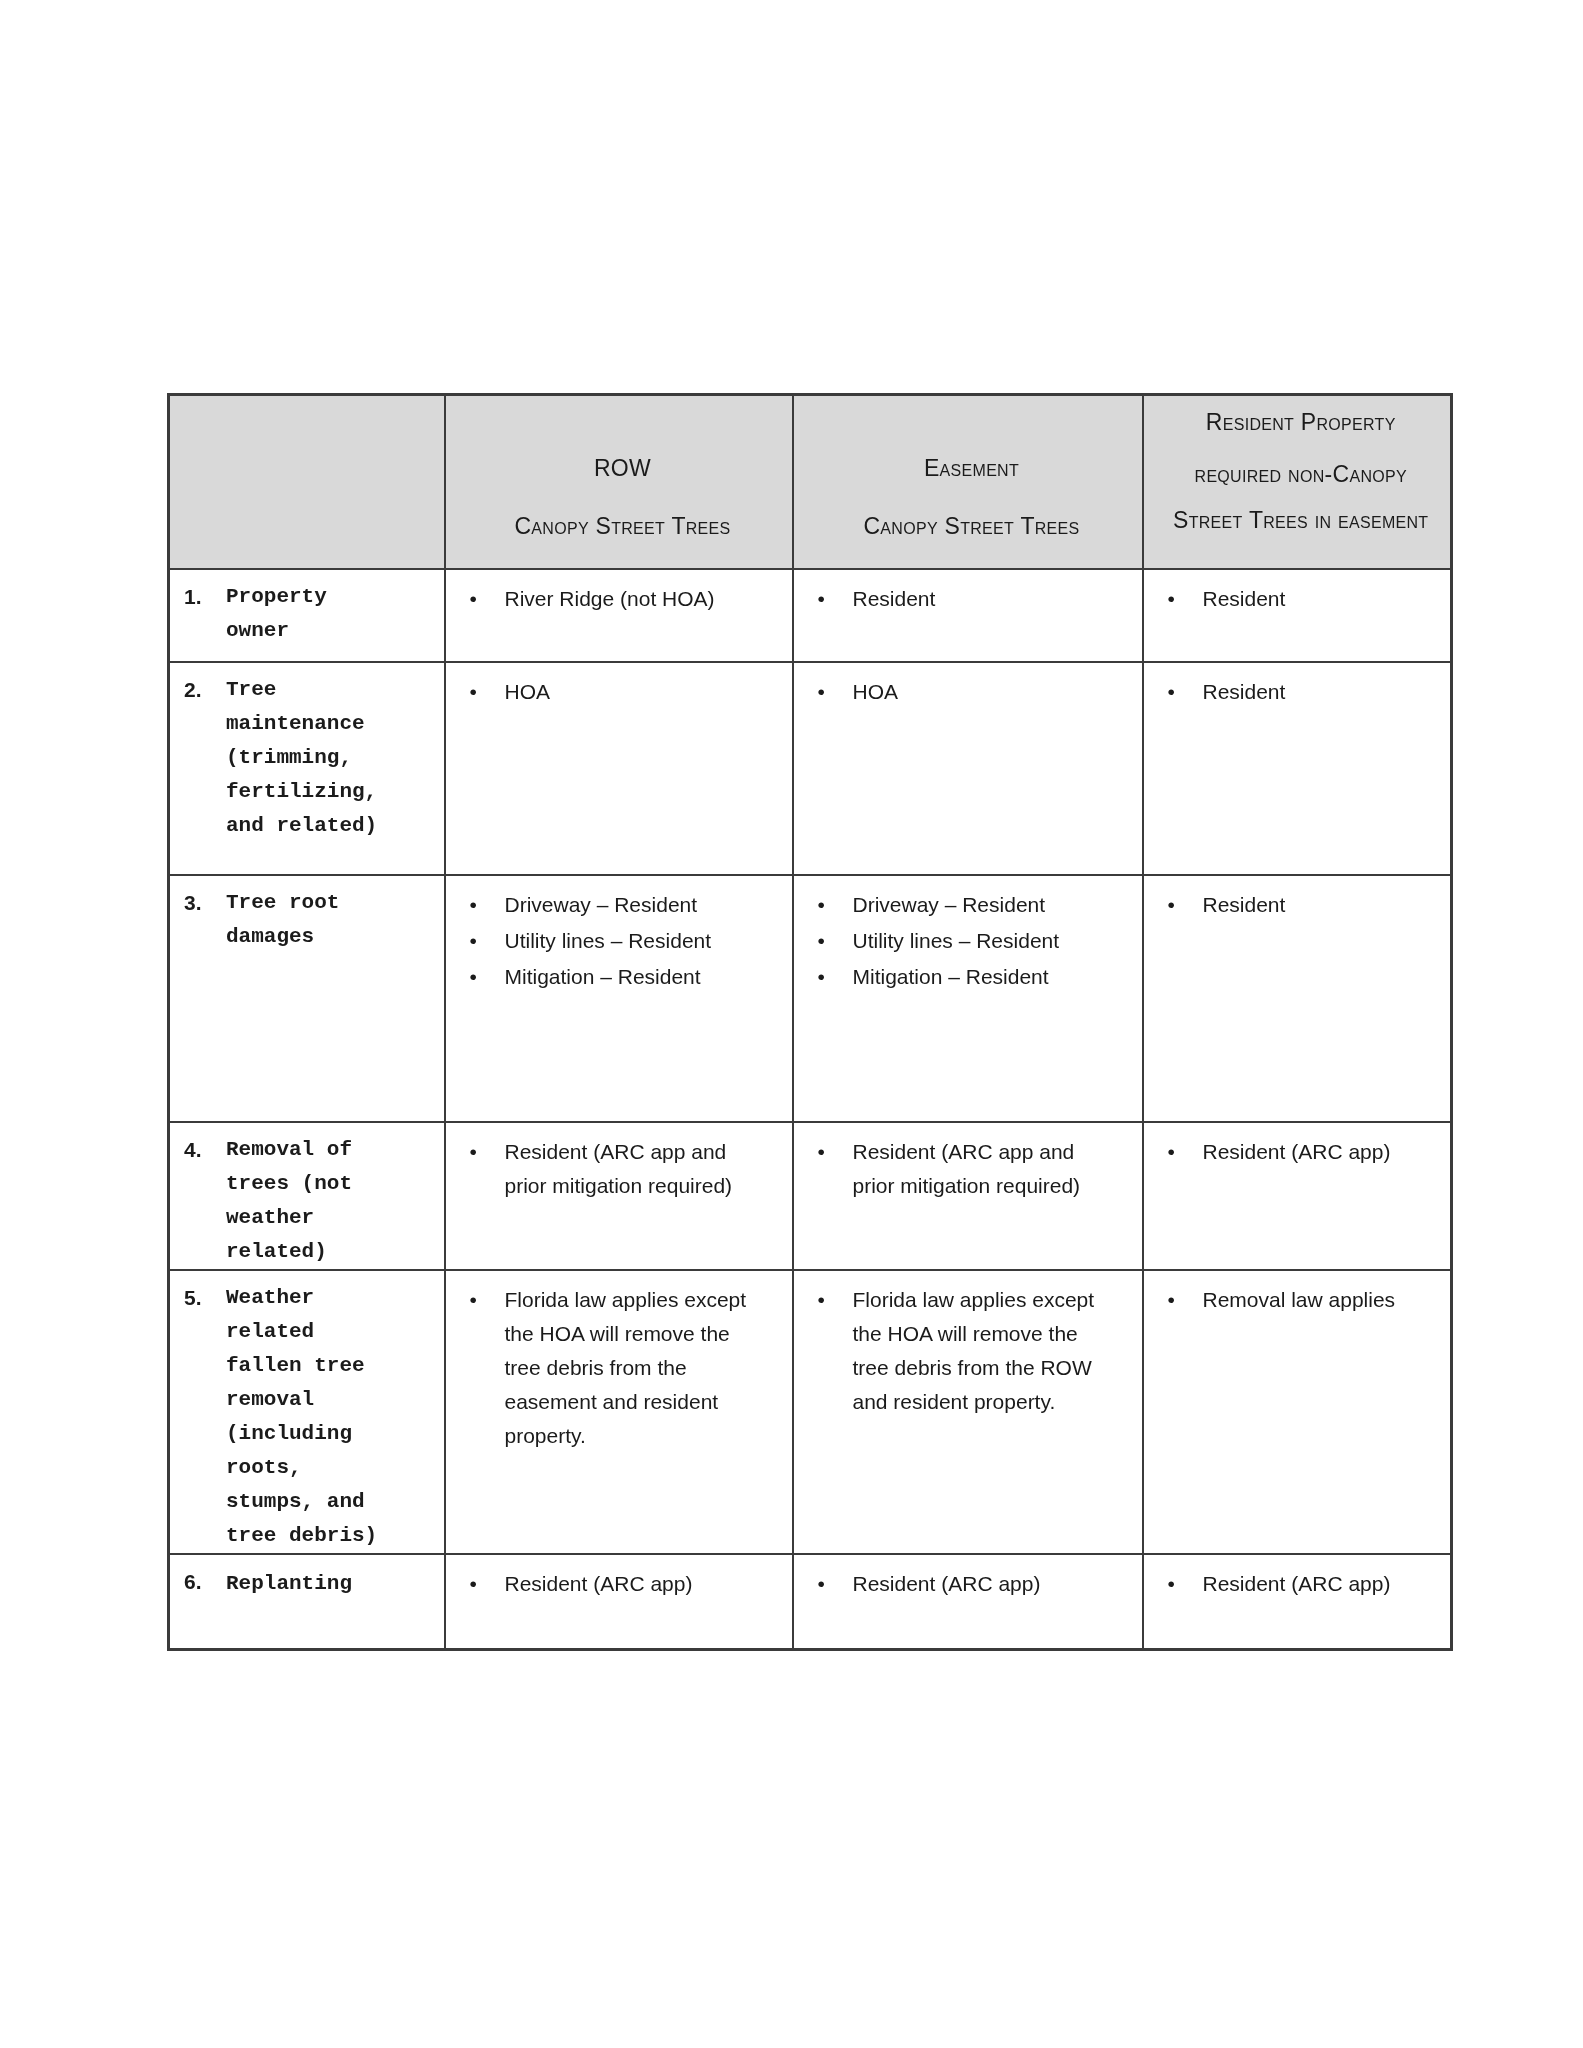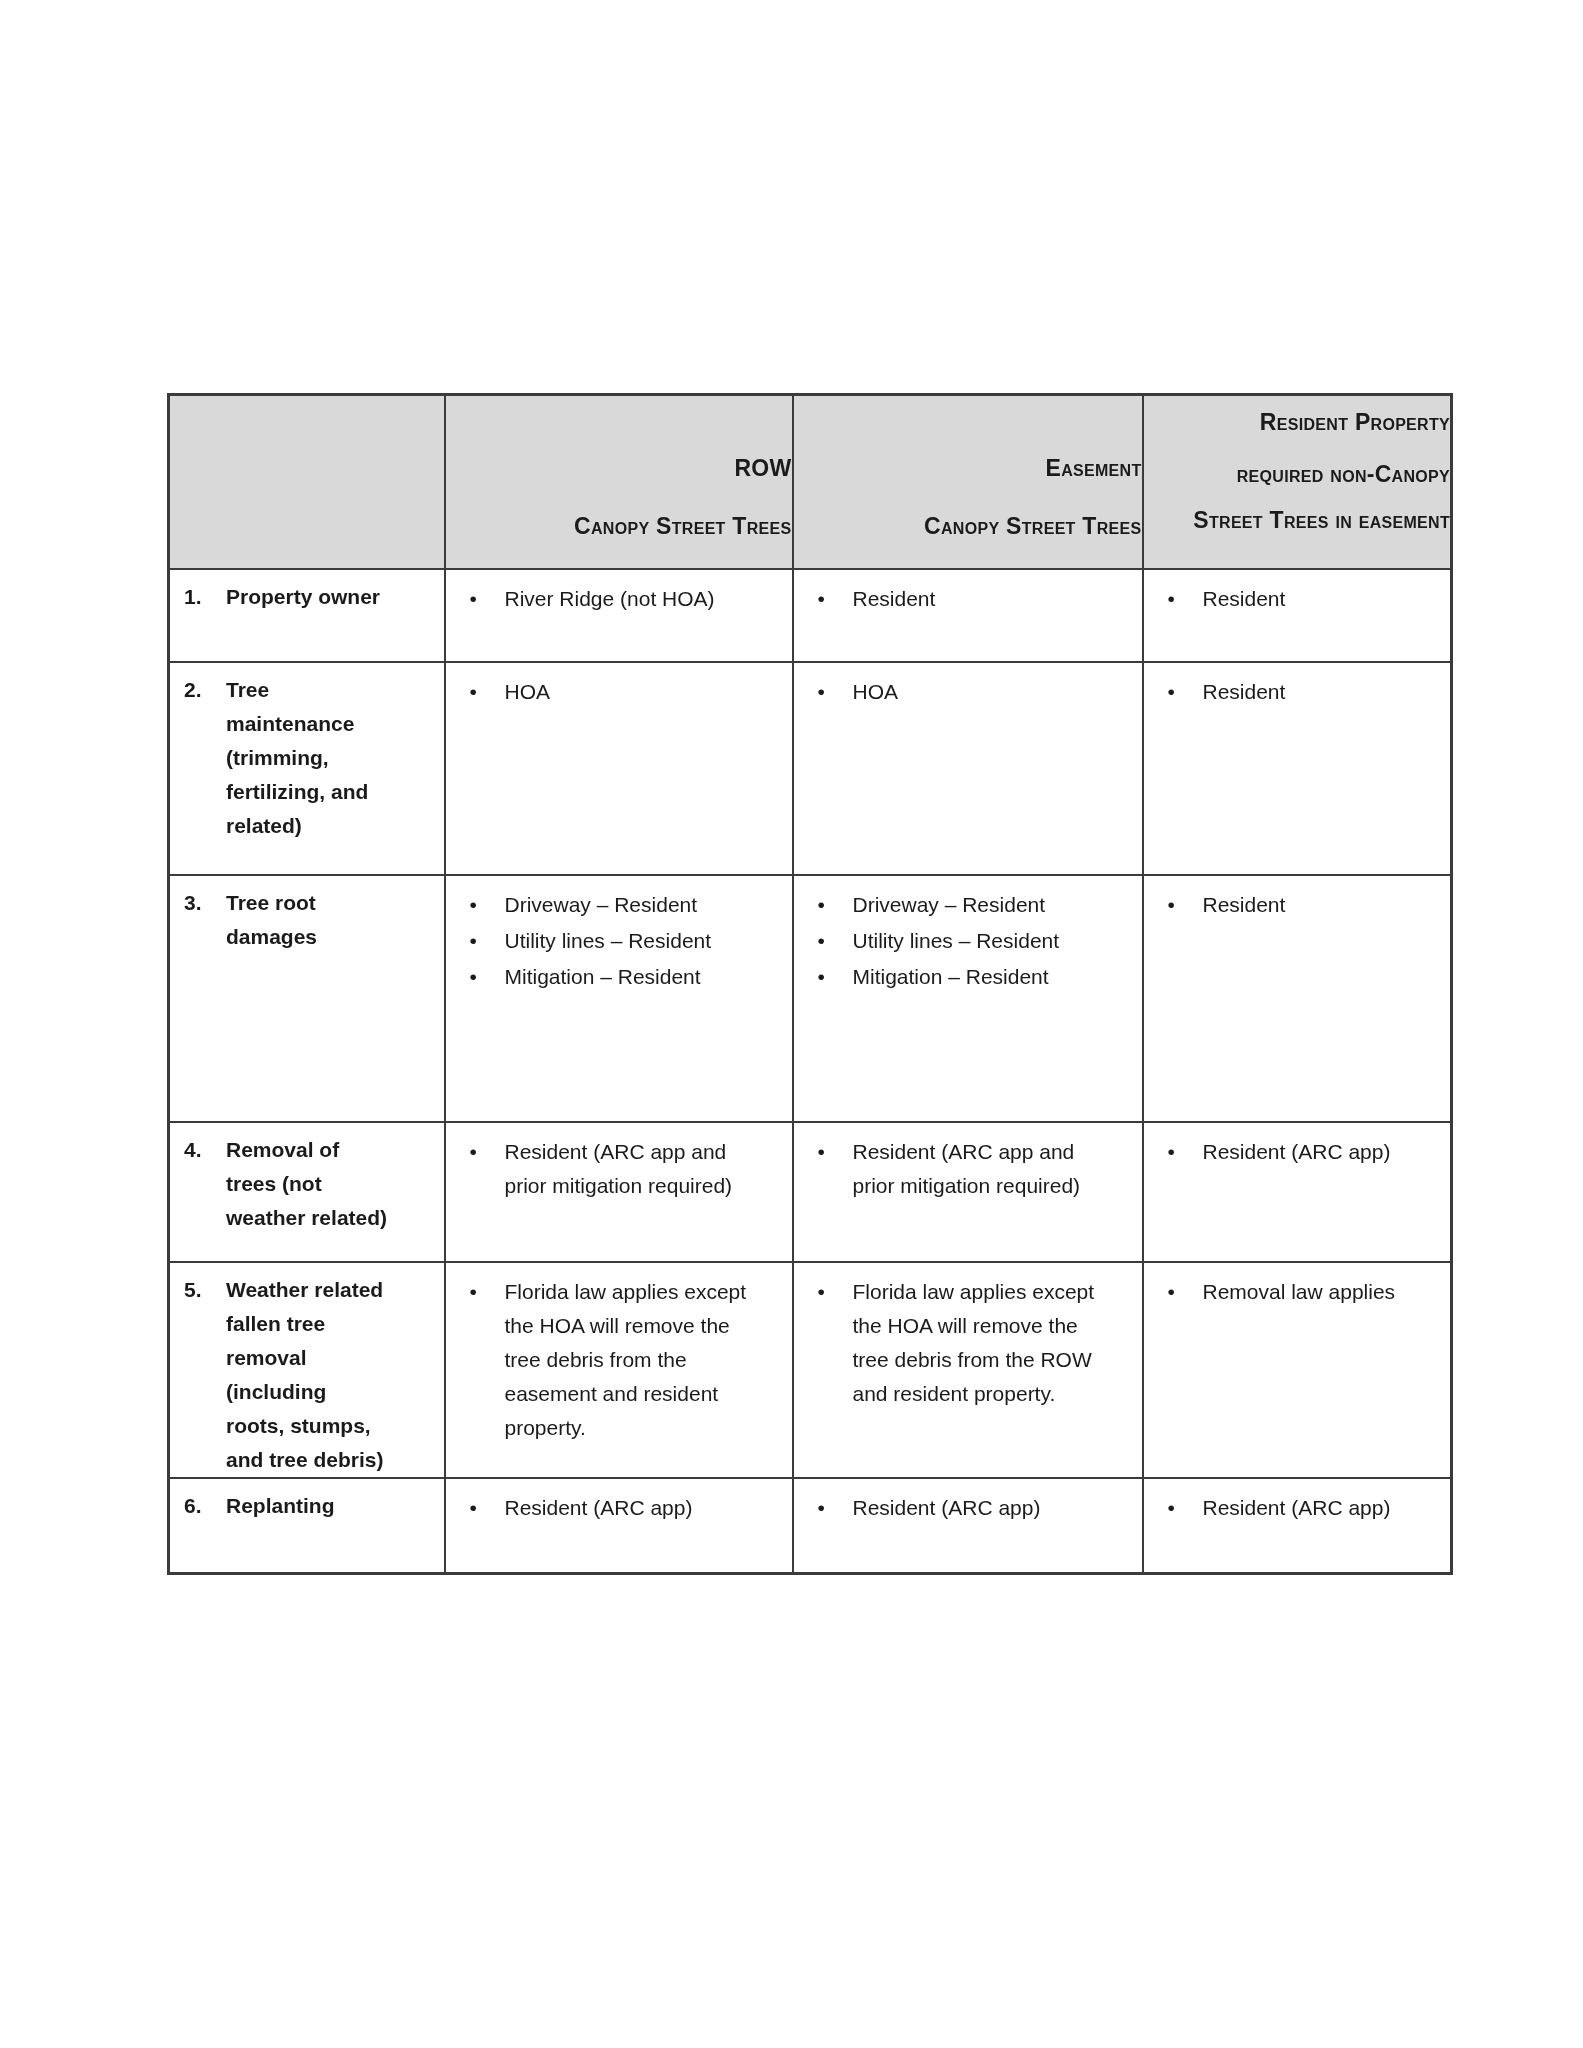--- a/index.html
+++ b/index.html
@@ -27,23 +27,23 @@
   table.doc th, table.doc td {
     border: 2px solid #3b3b3b;
     vertical-align: top;
     padding: 0;
   }
   
   tr.hr { height: 174px; }
   tr.hr th {
     background: #d9d9d9;
     font-variant: small-caps;
-    font-weight: bold;
+    font-weight: normal;
     font-size: 23px;
-    text-align: right;
+    text-align: center;
     letter-spacing: 0.3px;
     padding-left: 8px;
   }
   .hl { line-height: 28px; }
   .hl1-mid { margin-top: 58px; }
   .hl2-mid { margin-top: 30px; }
   .hl1-top { margin-top: 12px; }
   .hl2-top { margin-top: 24px; }
   .hl3-top { margin-top: 18px; }
   
@@ -63,20 +63,21 @@
     padding: 10px 0 0 56px;
   }
   .rowhead .num {
     position: absolute;
     left: 14px;
     top: 10px;
   }
   .rowhead .lbl {
     display: inline-block;
     max-width: 162px;
+    font-family: Liberation Mono, monospace;
   }
   ul.bl {
     margin: 4px;
     padding: 8px 0 0 4px;
     list-style: none;
   }
   ul.bl li {
     position: relative;
     padding-left: 51px;
     max-width: 243px;

